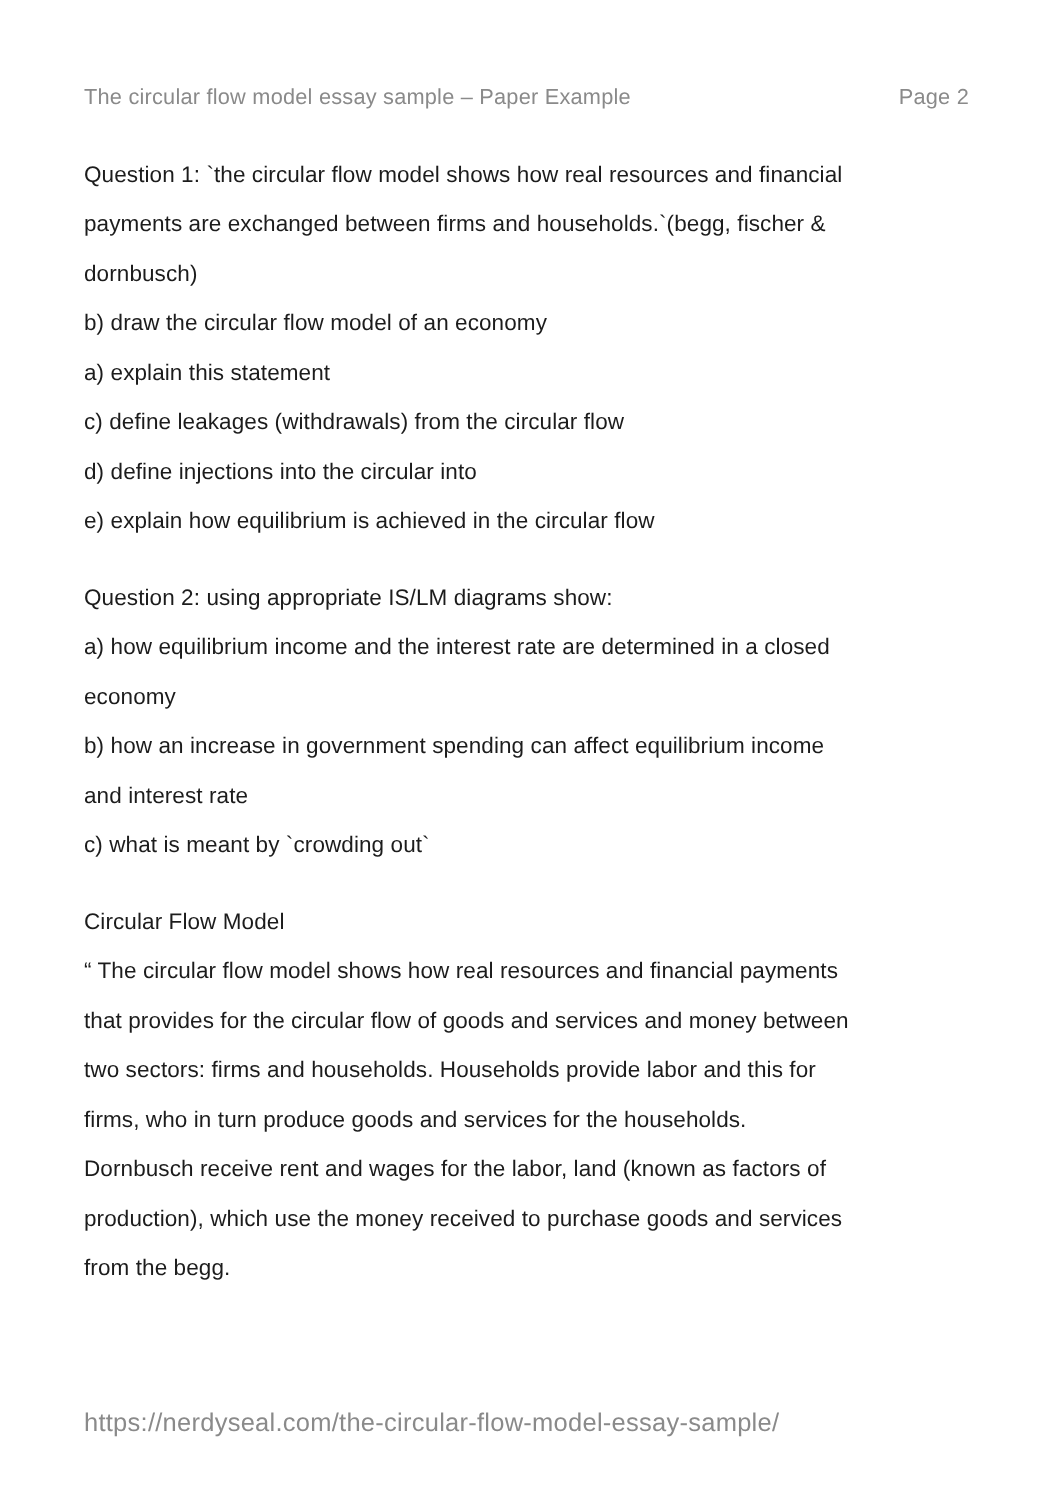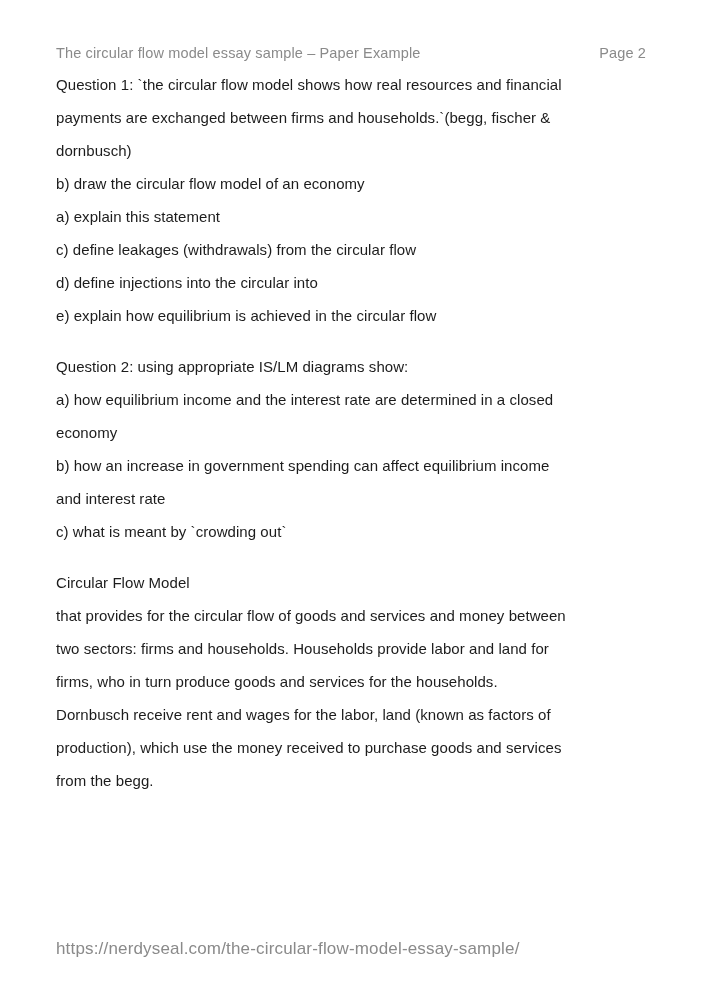--- a/index.html
+++ b/index.html
@@ -13,21 +13,21 @@
     font-family: "Liberation Sans", sans-serif;
     -webkit-font-smoothing: antialiased;
     overflow: hidden;
   }
 
   .page {
     position: relative;
     width: 704px;
     height: 832px;
     box-sizing: border-box;
-    padding: 4px 56px;
+    padding: 16px 56px;
     background: #ffffff;
   }
 
   
   .doc-header {
     display: flex;
     align-items: baseline;
     justify-content: space-between;
     padding-top: 38px;
     color: #8a8a8a;
@@ -38,21 +38,21 @@
   .doc-header-title {
     white-space: nowrap;
   }
   .doc-header-page {
     white-space: nowrap;
     padding-right: 2px;
   }
 
   
   .doc-body {
-    margin-top: 4px;
+    margin-top: 24px;
     color: #1c1c1c;
     font-size: 15px;
     line-height: 33px;
     letter-spacing: 0.004em;
   }
 
   .block {
     margin: 0;
   }
   .block + .block {
@@ -131,25 +131,26 @@
     </p>
     <p class="block">
       <span class="line">c) what is meant by `crowding out`</span>
     </p>
 
     <p class="block spaced">
       <span class="line">Circular Flow Model</span>
     </p>
 
     <p class="block">
+      <span class="line">“ The circular flow model shows how real resources and financial payments</span>
     </p>
 
     <p class="block">
       <span class="line">that provides for the circular flow of goods and services and money between</span>
-      <span class="line">two sectors: firms and households. Households provide labor and land for</span>
+      <span class="line">two sectors: firms and households. Households provide labor and this for</span>
       <span class="line">firms, who in turn produce goods and services for the households.</span>
       <span class="line">Dornbusch receive rent and wages for the labor, land (known as factors of</span>
       <span class="line">production), which use the money received to purchase goods and services</span>
       <span class="line">from the begg.</span>
     </p>
 
   </div>
 
   <div class="doc-footer">
     <a class="doc-footer-link" href="#">https://nerdyseal.com/the-circular-flow-model-essay-sample/</a>

